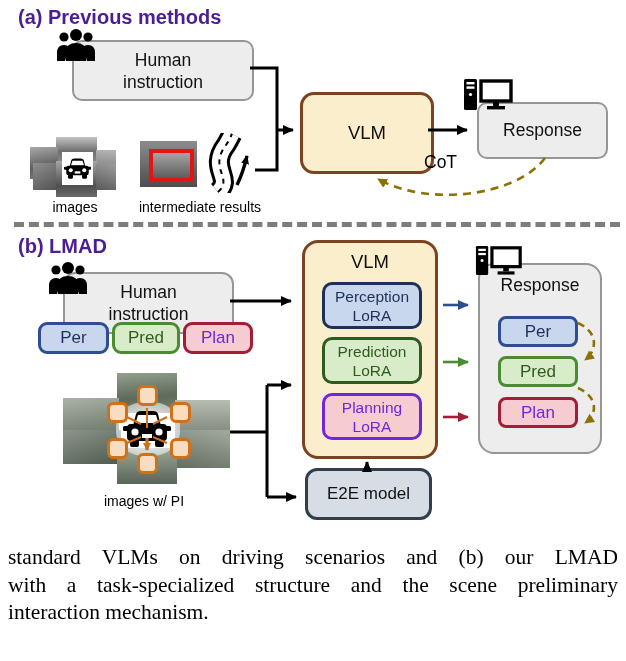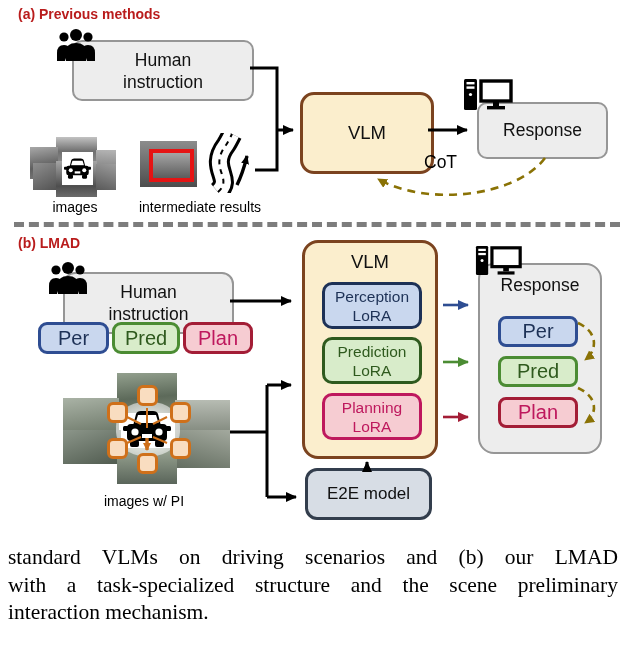--- a/index.html
+++ b/index.html
@@ -1,27 +1,27 @@
 <!DOCTYPE html>
 <html><head>
 <meta charset="utf-8">
 <style>
   html,body{margin:0;padding:0;background:#fff;}
   #page{position:relative;width:626px;height:661px;background:#ffffff;overflow:hidden;
         font-family:"Liberation Sans",sans-serif;color:#111;}
   .abs{position:absolute;}
   .pre{white-space:pre-line;}
   .ctr{display:flex;align-items:center;justify-content:center;text-align:center;}
-  .heading{font-weight:bold;font-size:14px;color:#b91c1c;}
+  .heading{font-weight:bold;font-size:20px;color:#4c1d95;}
   .graybox{background:#ededed;border:2px solid #969696;border-radius:10px;}
   .cream{background:#fbeecd;border:3px solid #7b431f;border-radius:14px;}
-  .pill{border-radius:9px;border:3px solid;box-sizing:border-box;font-size:20px;}
+  .pill{border-radius:9px;border:3px solid;box-sizing:border-box;font-size:17px;}
   .c-blue{background:#c9d7ee;border-color:#2e4d92;color:#1d3156;}
   .c-green{background:#d8ecca;border-color:#4b8c33;color:#2f5a1e;}
-  .c-red{background:#f6ccd2;border-color:#a31d36;color:#be185d;}
+  .c-red{background:#f6ccd2;border-color:#a31d36;color:#6d28d9;}
   .lora{left:322px;width:100px;height:47px;border-radius:10px;border:3px solid;box-sizing:border-box;
         font-size:15.5px;line-height:19px;z-index:6;}
   .photo{position:absolute;}
   .lbl{font-size:14px;color:#000;}
   .divider{border-top:5px dashed #7d7d7d;height:0;}
   .caption{font-family:"Liberation Serif",serif;font-size:21.5px;line-height:27.6px;color:#000;}
   .just{text-align:justify;text-align-last:justify;}
   .wm{font-size:18px;color:rgba(148,148,148,0.75);text-shadow:1px 1px 0 rgba(255,255,255,0.95);
       letter-spacing:1px;z-index:60;}
   svg{display:block;}

